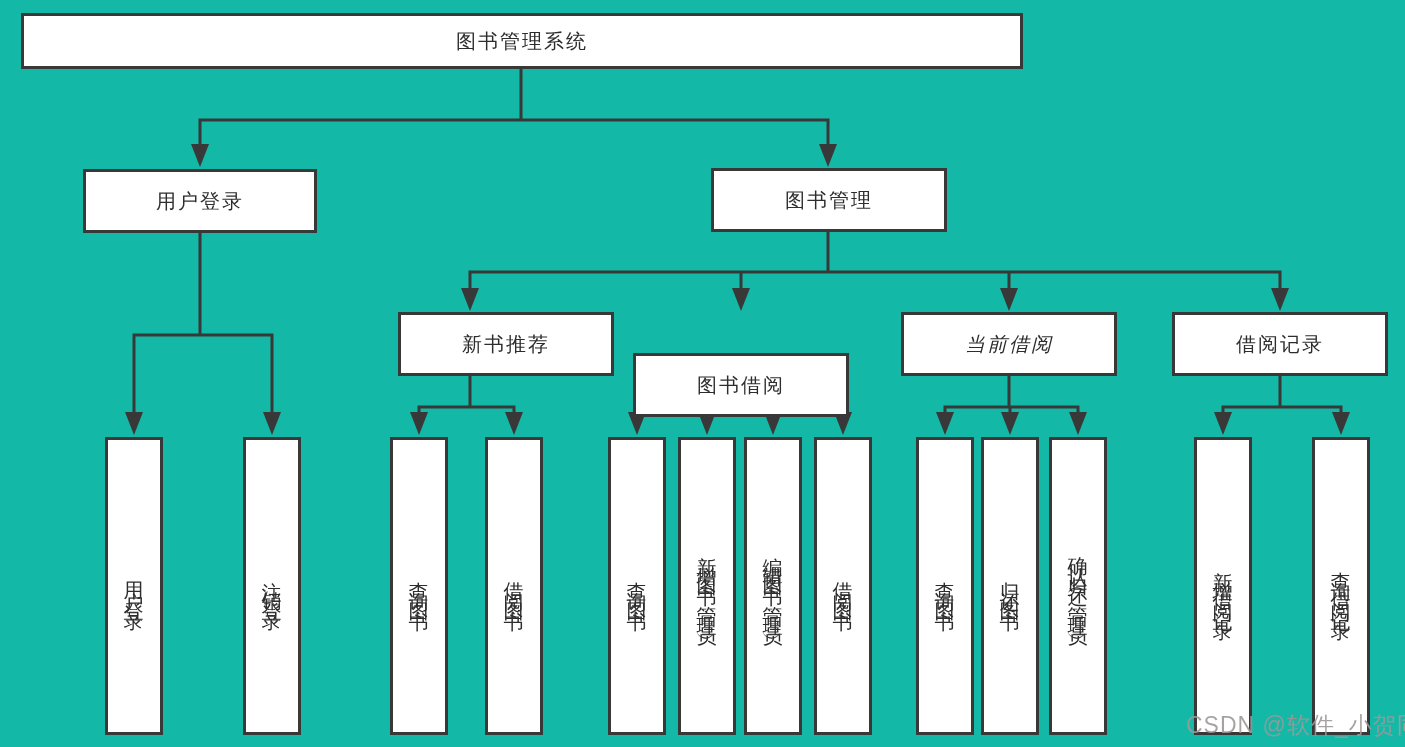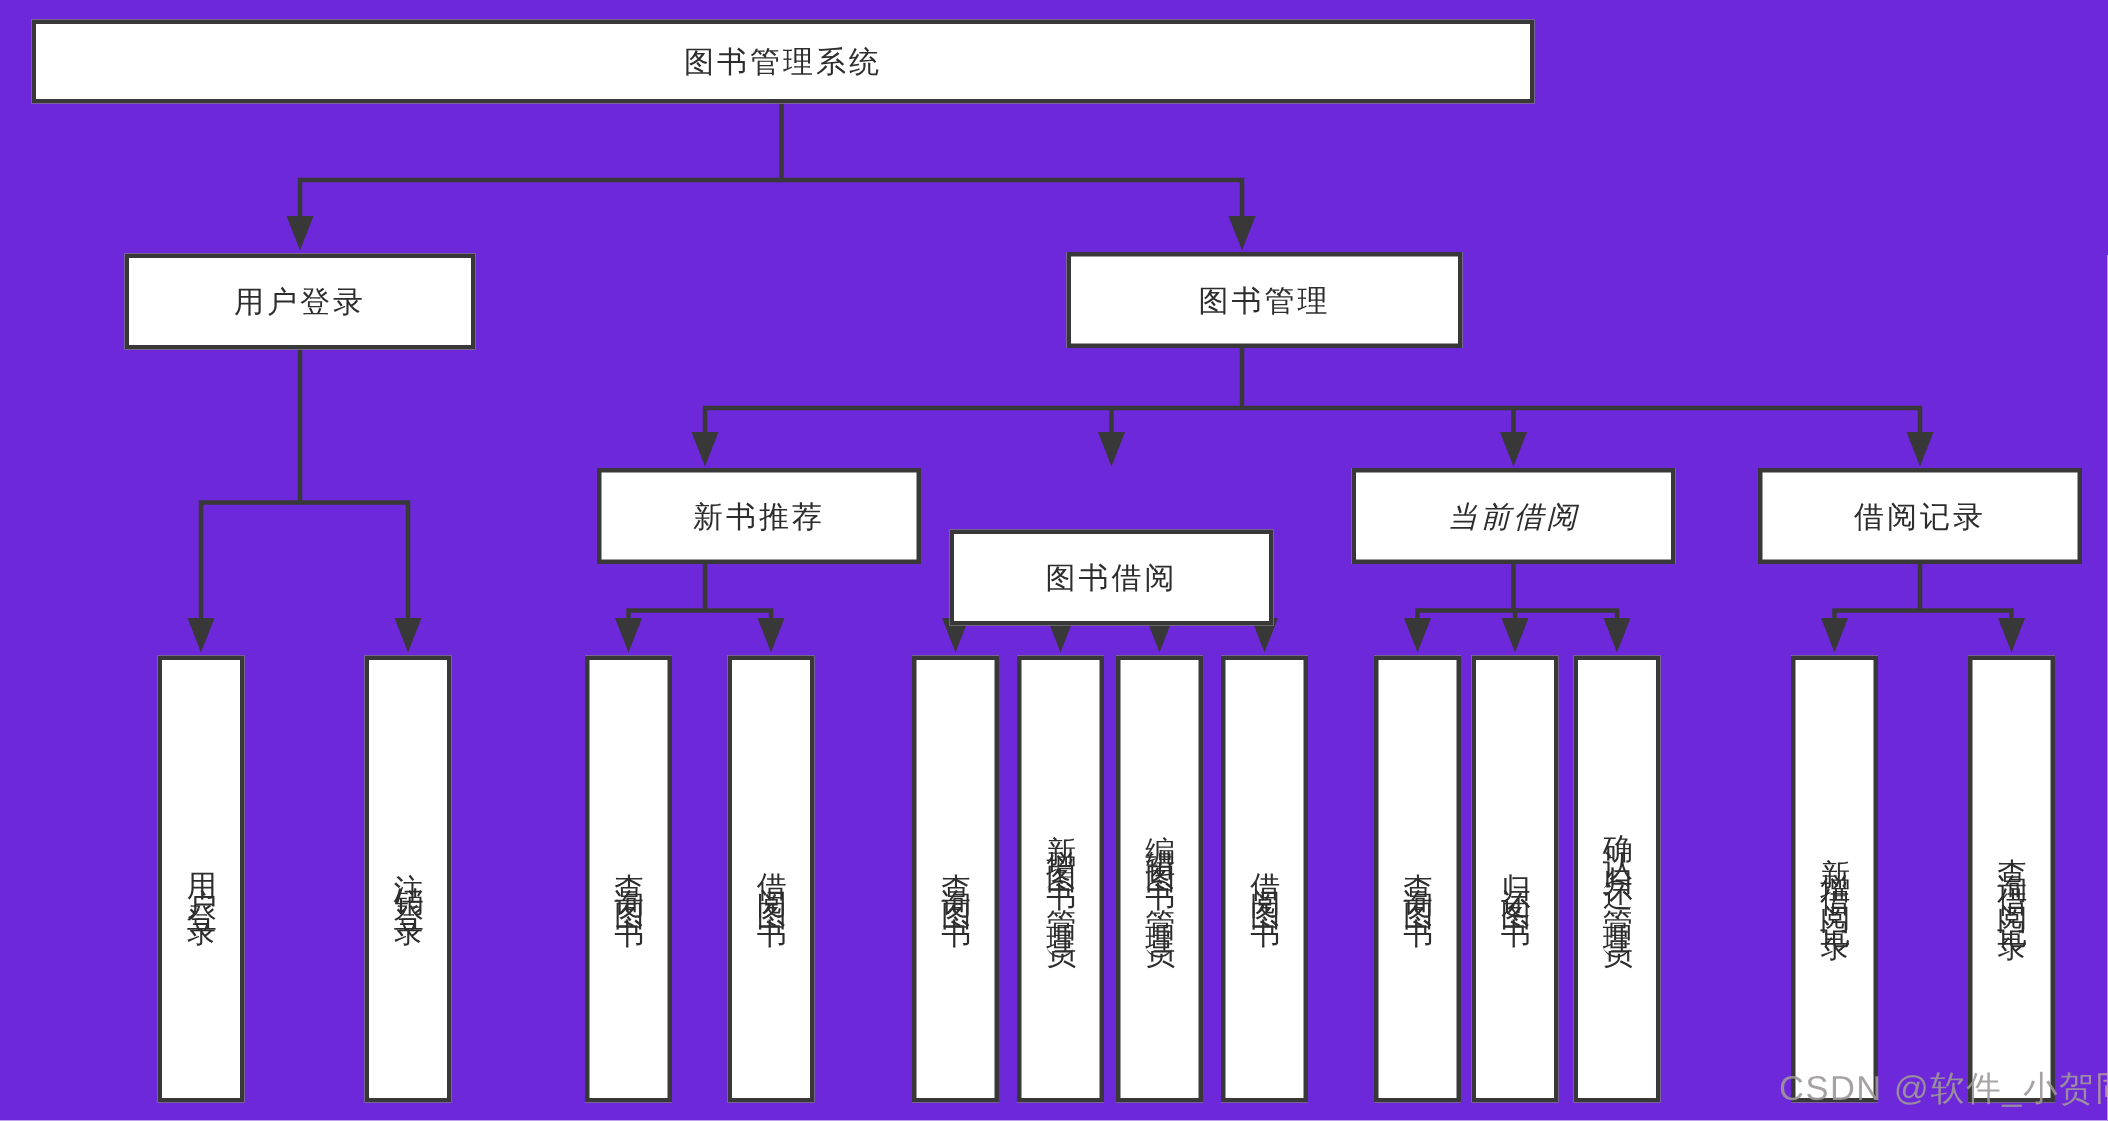--- a/index.html
+++ b/index.html
@@ -1,19 +1,19 @@
 <!DOCTYPE html>
 <html><head>
 <meta charset="utf-8">
 <style>
   html,body{margin:0;padding:0;background:#ffffff;}
   #stage{
     position:relative;
     width:1405px;height:747px;
-    background:#6d28d9;
+    background:#14b8a6;
     font-family:"Liberation Sans",sans-serif;
     overflow:hidden;
   }
   #wires{position:absolute;left:0;top:0;width:1405px;height:747px;}
   .node{
     position:absolute;
     box-sizing:border-box;
     background:#ffffff;
     border:3px solid #383838;
     display:flex;align-items:center;justify-content:center;
@@ -28,21 +28,21 @@
   .vnode span{
     writing-mode:vertical-rl;
     font-size:20px;
     letter-spacing:10px;
     line-height:1;
     color:#2d2d2d;
   }
   
   .root-node {left:21px;  top:13px;  width:1002px; height:56px;}
   .n-login   {left:83px;  top:169px; width:234px;  height:64px;}
-  .n-mgmt    {left:711px; top:168px; width:264px;  height:64px;}
+  .n-mgmt    {left:711px; top:168px; width:236px;  height:64px;}
   .l3        {top:312px;  width:216px; height:64px;}
   .n-recommend{left:362px;margin-left:36px;} .n-borrowmod{left:633px;margin-top:41px;}
   .n-current {left:901px;font-style:italic;} .n-records{left:1172px;font-family:Liberation Mono, monospace;}
   .leaf      {top:437px;  width:58px;  height:298px;}
   .lf-0{left:105px;} .lf-1{left:243px;} .lf-2{left:390px;} .lf-3{left:485px;}
   .lf-4{left:608px;} .lf-5{left:678px;} .lf-6{left:744px;} .lf-7{left:814px;}
   .lf-8{left:916px;} .lf-9{left:981px;} .lf-10{left:1049px;}
   .lf-11{left:1194px;} .lf-12{left:1312px;}
   .watermark{
     position:absolute;left:1186px;top:710px;

